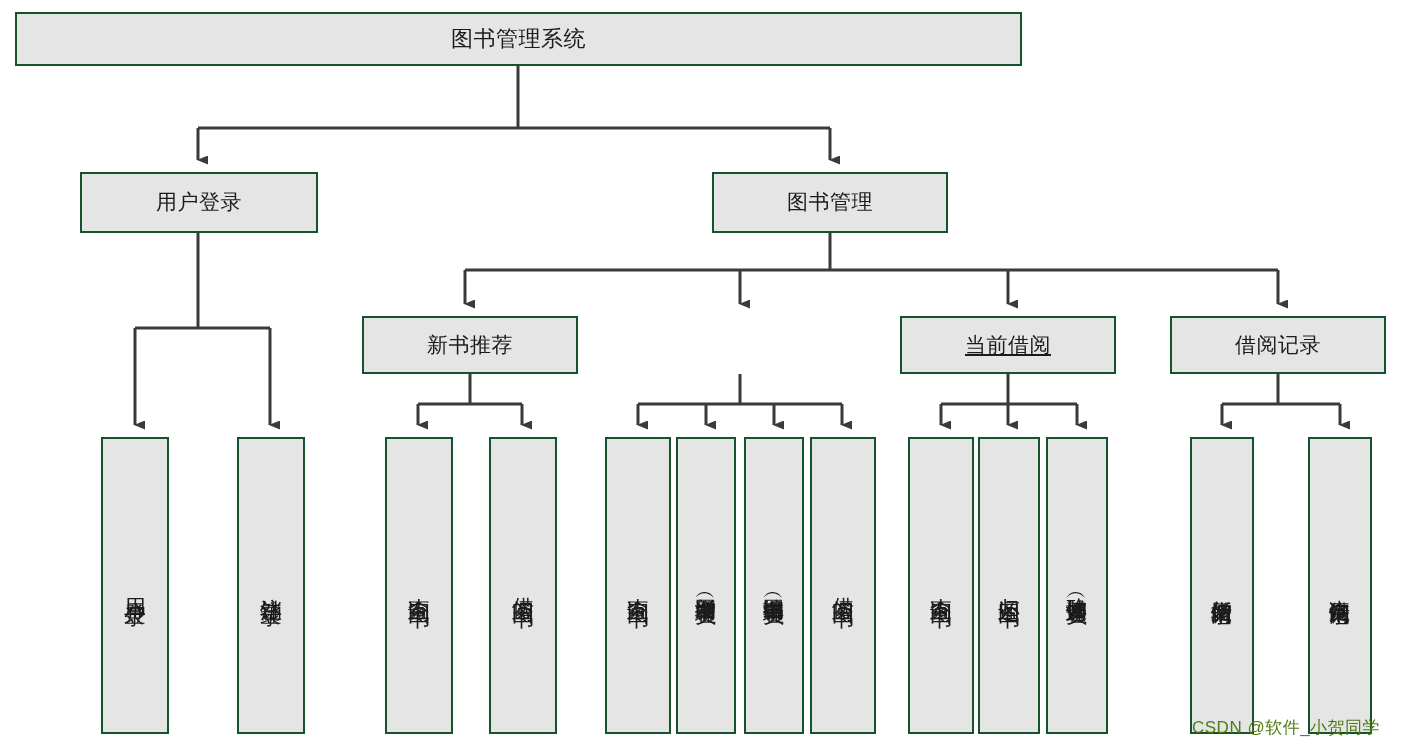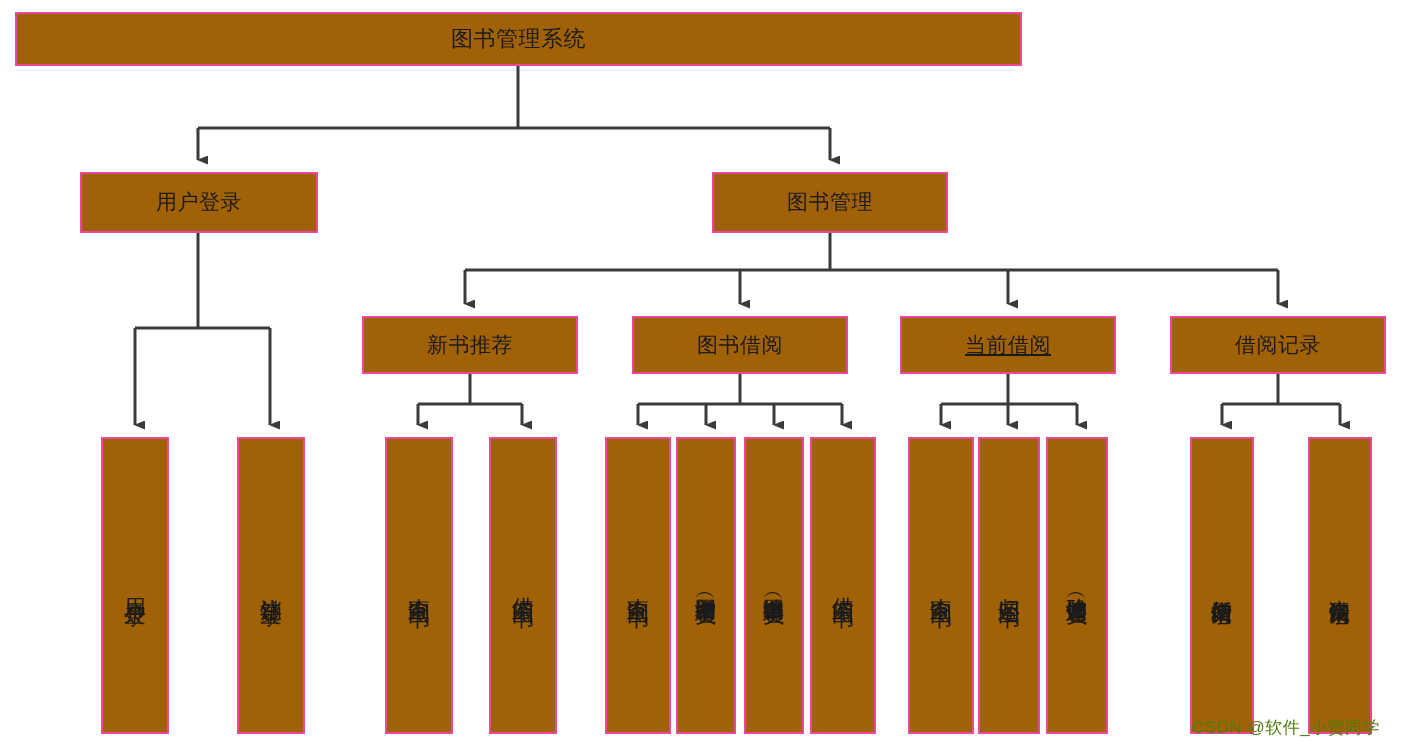--- a/index.html
+++ b/index.html
@@ -19,22 +19,22 @@
     position: absolute;
     left: 0;
     top: 0;
     width: 1405px;
     height: 747px;
     pointer-events: none;
   }
   .node {
     position: absolute;
     box-sizing: border-box;
-    background: #a16207;
-    border: 2px solid #ec4899;
+    background: #e5e5e5;
+    border: 2px solid #14532d;
     display: flex;
     align-items: center;
     justify-content: center;
     color: #1b1b1b;
   }
   .node .label {
     text-align: center;
     line-height: 1.18;
     letter-spacing: 0.5px;
   }
@@ -132,23 +132,20 @@
   <div class="node horiz" style="left:80px; top:172px; width:238px; height:61px;">
     <span class="label">用户登录</span>
   </div>
   <div class="node horiz" style="left:712px; top:172px; width:236px; height:61px;">
     <span class="label">图书管理</span>
   </div>
 
   <div class="node horiz" style="left:362px; top:316px; width:216px; height:58px;">
     <span class="label">新书推荐</span>
   </div>
-  <div class="node horiz" style="left:632px; top:316px; width:216px; height:58px;">
-    <span class="label">图书借阅</span>
-  </div>
   <div class="node horiz" style="left:900px; top:316px; width:216px; height:58px;text-decoration:underline;">
     <span class="label">当前借阅</span>
   </div>
   <div class="node horiz" style="left:1170px; top:316px; width:216px; height:58px;">
     <span class="label">借阅记录</span>
   </div>
 
   <div class="node vert" style="left:101px; top:437px; width:68px; height:297px;">
     <span class="label">用户登录</span>
   </div>

